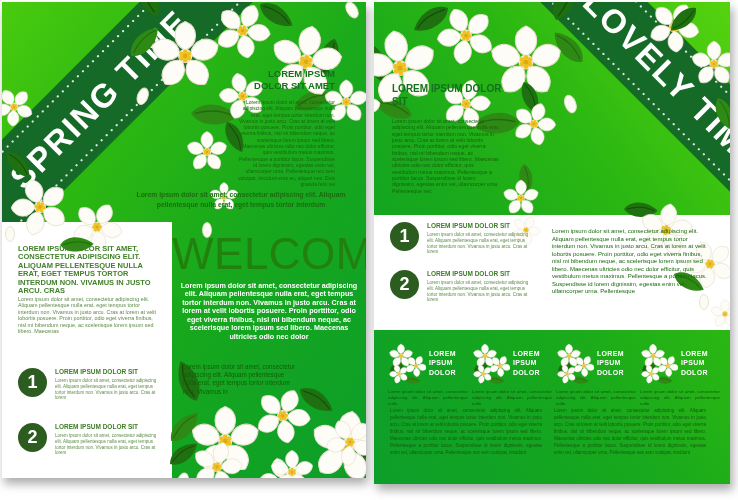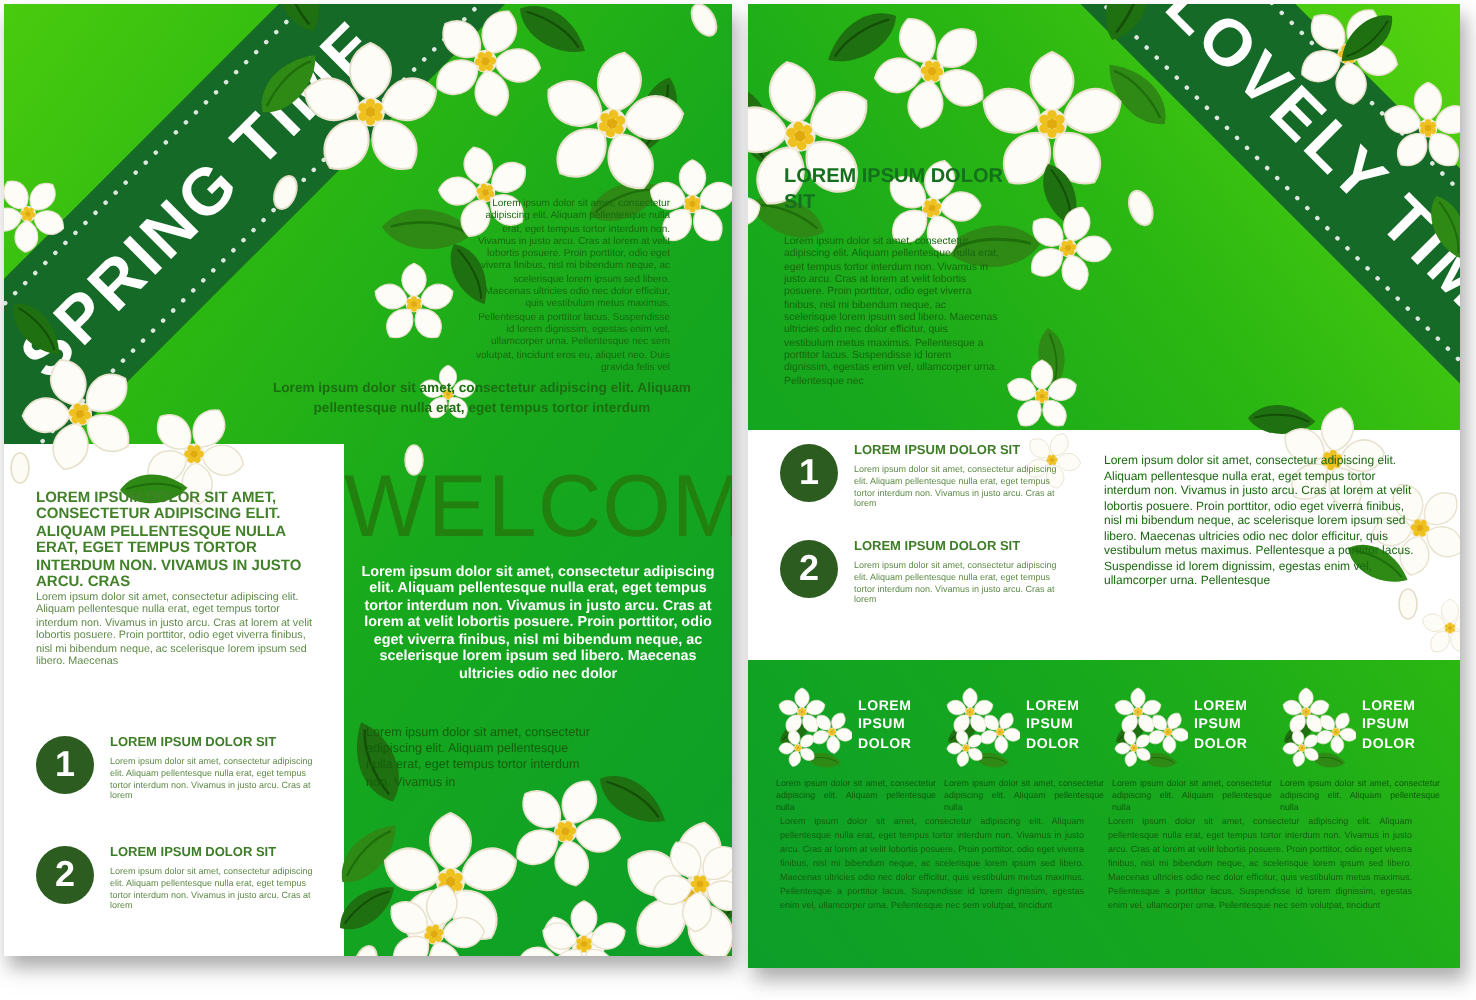--- a/index.html
+++ b/index.html
@@ -154,20 +154,21 @@
       <use href="#leafL" transform="translate(58,243) rotate(10)"></use>
       <use href="#bud" transform="translate(8,232)"></use>
       <use href="#bouquet" transform="translate(160,370) scale(1.15)"></use>
       <use href="#flower" transform="translate(215,465) scale(1.05) rotate(15)"></use>
       <use href="#flower" transform="translate(290,470) scale(0.9)"></use>
       <use href="#flower" transform="translate(348,440) rotate(-30)"></use>
       <use href="#leafD" transform="translate(168,462) rotate(-25)"></use>
     </svg>
 
     <div class="content">
+      <div class="l-head-tr">LOREM IPSUM DOLOR SIT AMET</div>
       <div class="l-para-tr">Lorem ipsum dolor sit amet, consectetur adipiscing elit. Aliquam pellentesque nulla erat, eget tempus tortor interdum non. Vivamus in justo arcu. Cras at lorem at velit lobortis posuere. Proin porttitor, odio eget viverra finibus, nisl mi bibendum neque, ac scelerisque lorem ipsum sed libero. Maecenas ultricies odio nec dolor efficitur, quis vestibulum metus maximus. Pellentesque a porttitor lacus. Suspendisse id lorem dignissim, egestas enim vel, ullamcorper urna. Pellentesque nec sem volutpat, tincidunt eros eu, aliquet neo. Duis gravida felis vel</div>
       <div class="l-banner">Lorem ipsum dolor sit amet, consectetur adipiscing elit. Aliquam pellentesque nulla erat, eget tempus tortor interdum</div>
       <div class="l-welcome">WELCOME!</div>
       <div class="l-welc-para">Lorem ipsum dolor sit amet, consectetur adipiscing elit. Aliquam pellentesque nulla erat, eget tempus tortor interdum non. Vivamus in justo arcu. Cras at lorem at velit lobortis posuere. Proin porttitor, odio eget viverra finibus, nisl mi bibendum neque, ac scelerisque lorem ipsum sed libero. Maecenas ultricies odio nec dolor</div>
       <div class="l-bottom">Lorem ipsum dolor sit amet, consectetur adipiscing elit. Aliquam pellentesque nulla erat, eget tempus tortor interdum non. Vivamus in</div>
 
       <div class="wc-heading">LOREM IPSUM DOLOR SIT AMET, CONSECTETUR ADIPISCING ELIT. ALIQUAM PELLENTESQUE NULLA ERAT, EGET TEMPUS TORTOR INTERDUM NON. VIVAMUS IN JUSTO ARCU. CRAS</div>
       <div class="wc-para">Lorem ipsum dolor sit amet, consectetur adipiscing elit. Aliquam pellentesque nulla erat, eget tempus tortor interdum non. Vivamus in justo arcu. Cras at lorem at velit lobortis posuere. Proin porttitor, odio eget viverra finibus, nisl mi bibendum neque, ac scelerisque lorem ipsum sed libero. Maecenas</div>
 
       <div class="num-item li1">

